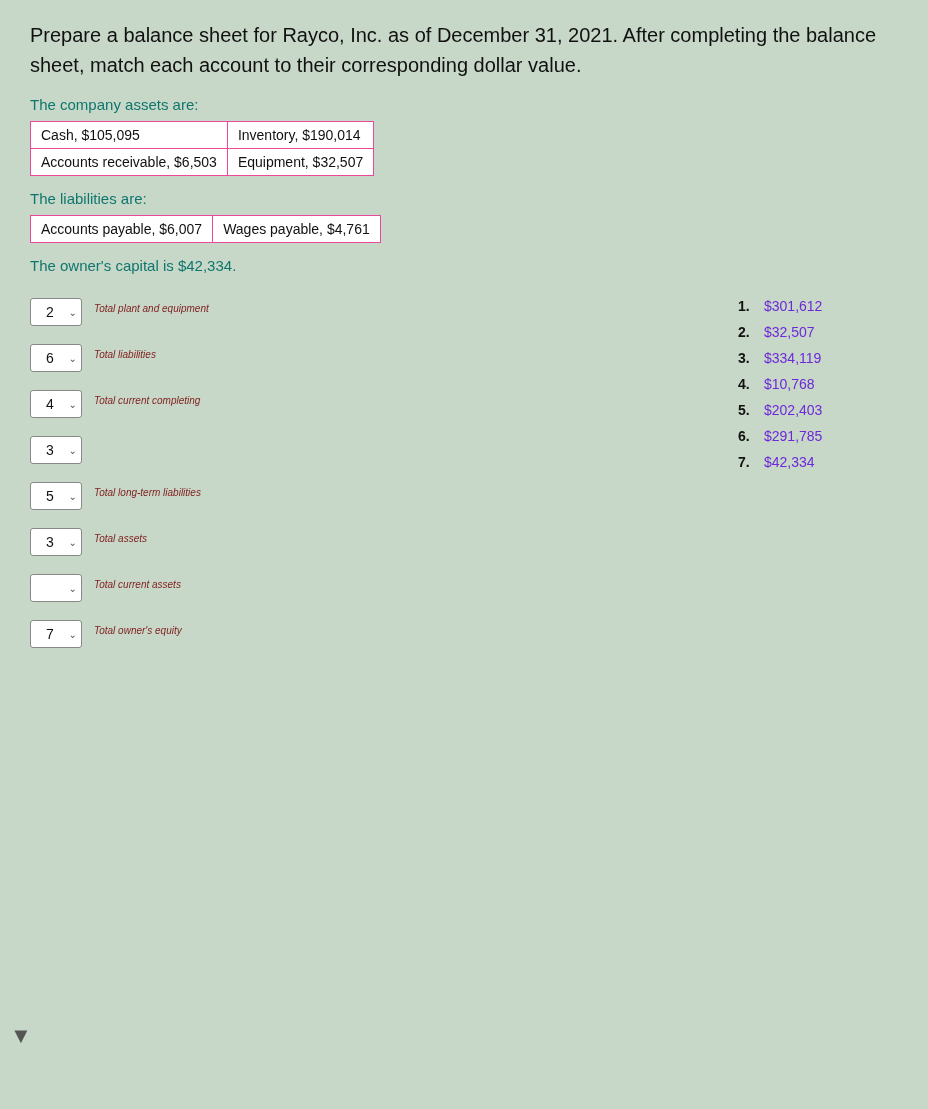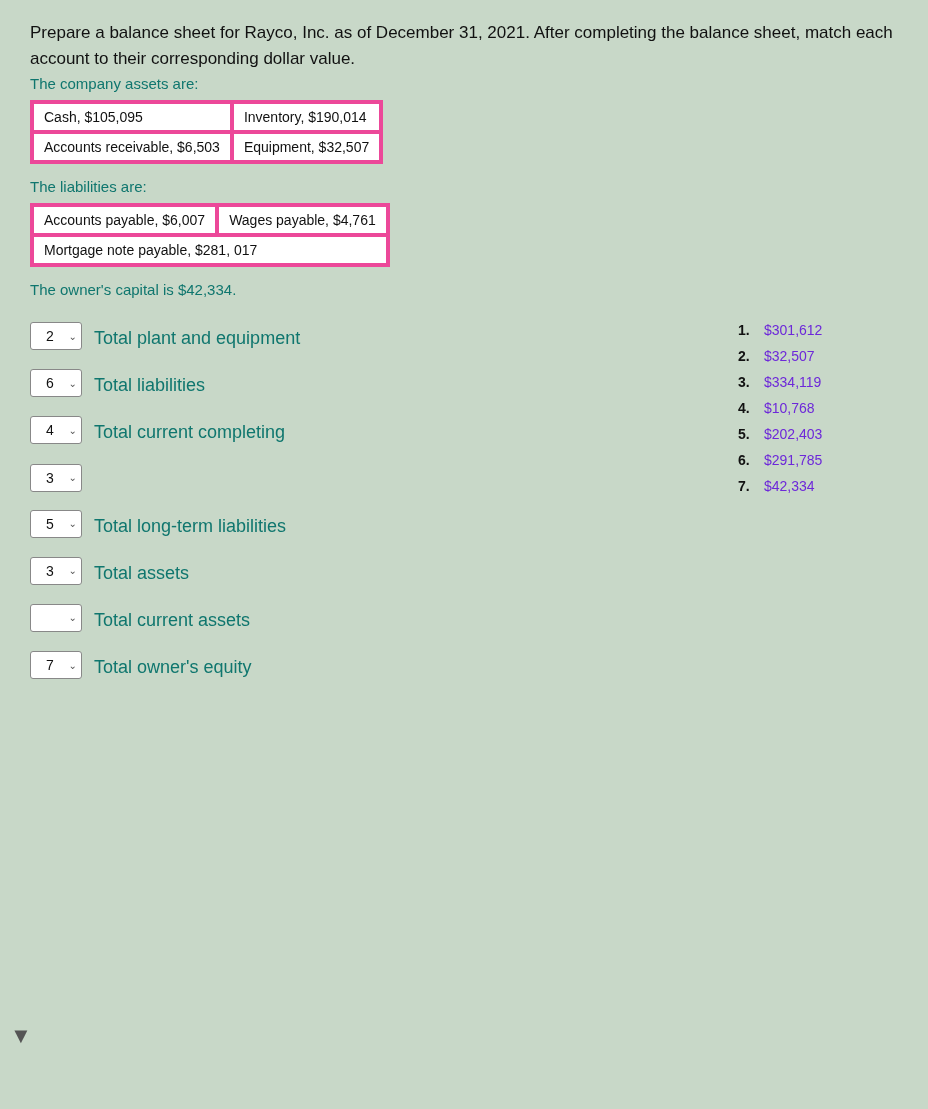--- a/index.html
+++ b/index.html
@@ -5,37 +5,37 @@
     * { box-sizing: border-box; margin: 0; padding: 0; }
     body {
       font-family: Arial, sans-serif;
       background: #c8d8c8;
       width: 928px;
       min-height: 1109px;
       padding: 20px 30px;
       color: #111;
     }
     .instruction {
-      font-size: 17px;
+      font-size: 20px;
       line-height: 1.5;
-      margin-bottom: 4px;
+      margin-bottom: 16px;
       color: #111;
     }
     .section-label {
       font-size: 15px;
       margin-bottom: 8px;
       color: #0f766e;
     }
     .data-table {
       border-collapse: collapse;
       margin-bottom: 14px;
       background: white;
     }
     .data-table td {
-      border: 4px solid #ec4899;
+      border: 1px solid #ec4899;
       padding: 5px 10px;
       font-size: 14px;
       vertical-align: top;
     }
     .matching-area {
       display: flex;
       gap: 40px;
       margin-top: 24px;
     }
     .left-column {
@@ -71,24 +71,25 @@
     .select-box span.val {
       flex: 1;
       text-align: center;
     }
     .select-box span.arrow {
       font-size: 10px;
       color: #555;
       margin-left: 4px;
     }
     .match-label {
-      font-size: 18px;
+      font-size: 10px;
       padding-top: 4px;
       line-height: 1.4;
-      color: #0f766e;
+      color: #7f1d1d;
+      font-style: italic;
     }
     .answer-item {
       display: flex;
       align-items: flex-start;
       gap: 6px;
       font-size: 14px;
     }
     .answer-num {
       font-weight: bold;
       min-width: 20px;
@@ -124,23 +125,20 @@
     </tbody>
 </table>
 
 <p class="section-label">The liabilities are:</p>
 <table class="data-table">
   <tbody id="liabilities-tbody">
       <tr>
         <td>Accounts payable, $6,007</td>
         <td>Wages payable, $4,761</td>
       </tr>
-      <tr>
-        <td colspan="2">Mortgage note payable, $281, 017</td>
-      </tr>
     </tbody>
 </table>
 
 <p class="section-label">The owner's capital is $42,334.</p>
 
 <div class="matching-area">
   <div class="left-column" id="left-column">
       <div class="match-row">
         <div class="select-box">
           <span class="val">2</span>

